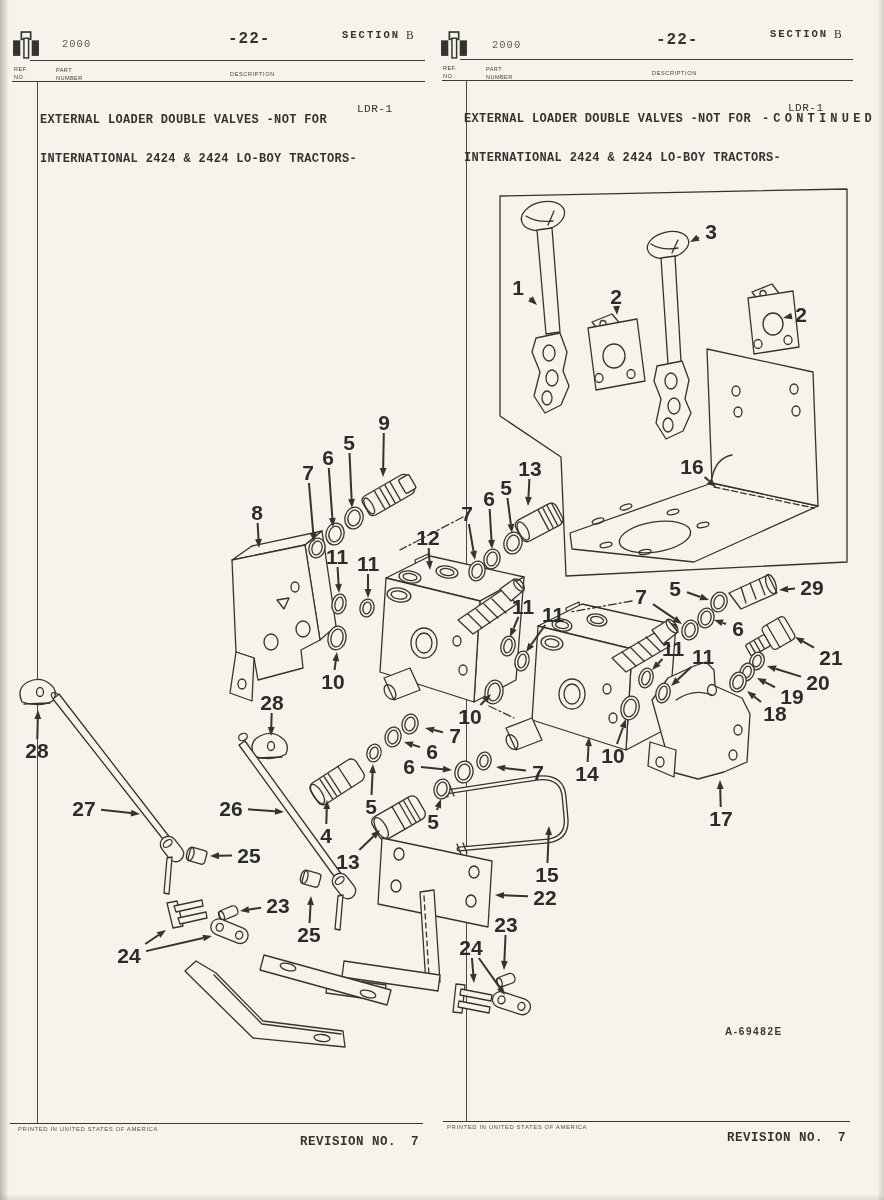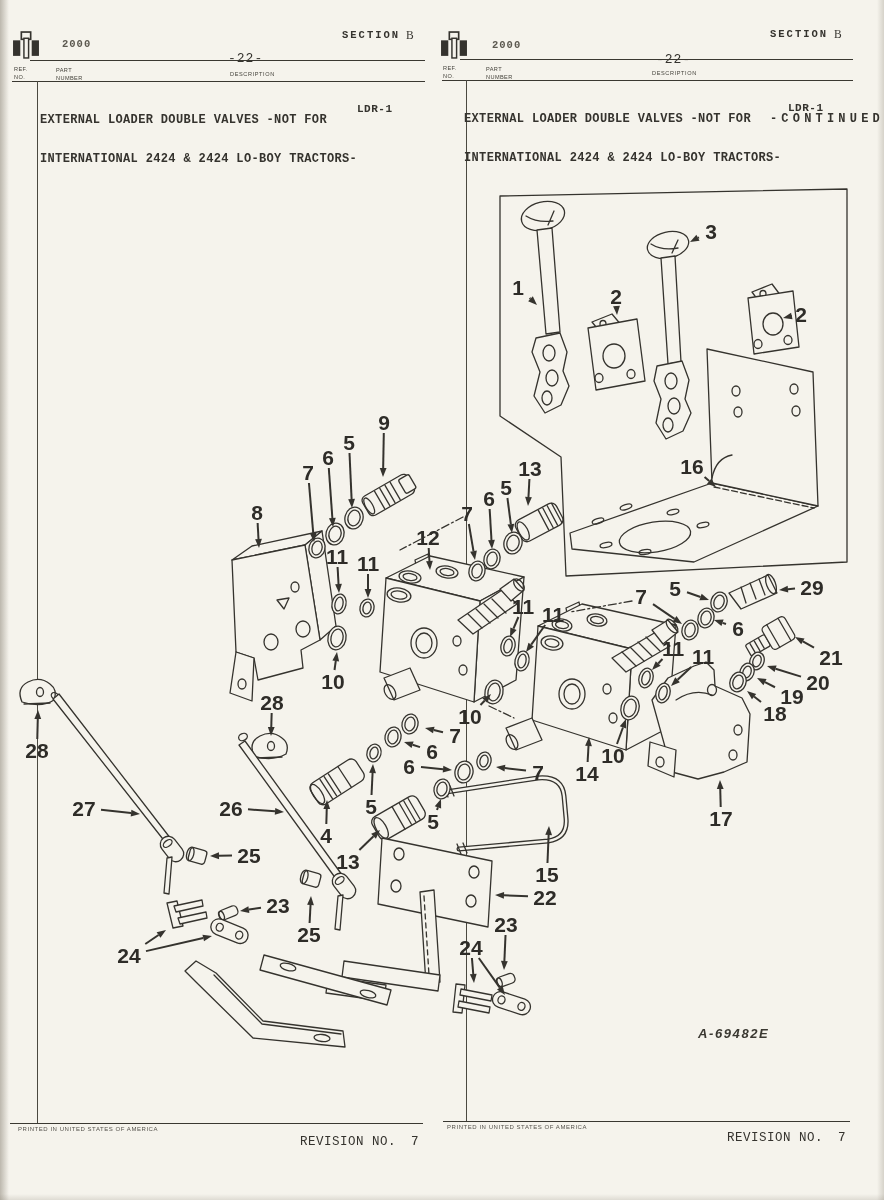--- a/index.html
+++ b/index.html
@@ -3,36 +3,36 @@
 <meta charset="utf-8">
 <style>
   html,body{margin:0;padding:0;background:#9a958c;}
   .page{position:relative;width:884px;height:1200px;background:#f5f3ec;overflow:hidden;
         font-family:"Liberation Sans",sans-serif;color:#35332e;}
   .page::before{content:"";position:absolute;inset:0;pointer-events:none;
         background:linear-gradient(90deg,rgba(120,112,98,.45) 0,rgba(120,112,98,0) 9px),
                    linear-gradient(270deg,rgba(120,112,98,.25) 0,rgba(120,112,98,0) 7px),
                    linear-gradient(0deg,rgba(120,112,98,.18) 0,rgba(120,112,98,0) 6px);}
   .abs{position:absolute;}
-  .mono{font-family:"Liberation Mono",monospace;font-weight:bold;}
+  .mono{font-family:"Liberation Mono",monospace;}
   .rule{position:absolute;height:1.4px;background:#3a3831;}
   .vline{position:absolute;width:1.3px;background:#4a4840;}
   .model{font-size:10.5px;letter-spacing:1px;color:#5c5950;}
-  .pageno{font-size:13px;font-weight:normal;letter-spacing:1px;margin-top:21px;}
+  .pageno{font-size:16px;font-weight:bold;letter-spacing:1px;}
   .section-word{font-size:10.5px;font-weight:bold;letter-spacing:2px;font-family:Liberation Mono, monospace;}
   .section-letter{font-family:"Liberation Serif",serif;font-size:11.5px;}
   .colhead{font-size:5.6px;letter-spacing:.4px;line-height:1.5;color:#45433c;}
   .deschead{font-size:5.6px;letter-spacing:.6px;color:#45433c;}
   .code{font-size:11px;letter-spacing:.5px;margin-top:38px;}
   .title{font-size:12px;font-weight:600;letter-spacing:.35px;line-height:1.08;white-space:pre;}
-  .continued{letter-spacing:4.2px;margin-left:19px;}
+  .continued{letter-spacing:4.2px;margin-left:11px;}
   .printed{font-size:6px;letter-spacing:.55px;color:#55524c;}
-  .revision{font-size:12.5px;font-weight:normal;letter-spacing:.5px;display:flex;}
+  .revision{font-size:12.5px;font-weight:bold;letter-spacing:.5px;display:flex;}
   .rev-num{margin-left:15px;}
-  .figcode{font-style:italic;font-weight:bold;font-size:13px;letter-spacing:1.6px;color:#3a3831;}
+  .figcode{font-weight:bold;font-size:10px;letter-spacing:1.6px;color:#3a3831;margin-left:27px;}
   svg#diagram{position:absolute;left:0;top:0;}
 </style>
 </head>
 <body>
 
 <div class="page">
 
   <svg class="abs" style="left:12px;top:31px" width="28" height="28" viewBox="0 0 27 27">
     <rect x="9" y="1" width="9" height="7" fill="none" stroke="#35332e" stroke-width="1.6"></rect>
     <rect x="1" y="9" width="7" height="15" fill="#35332e"></rect>

